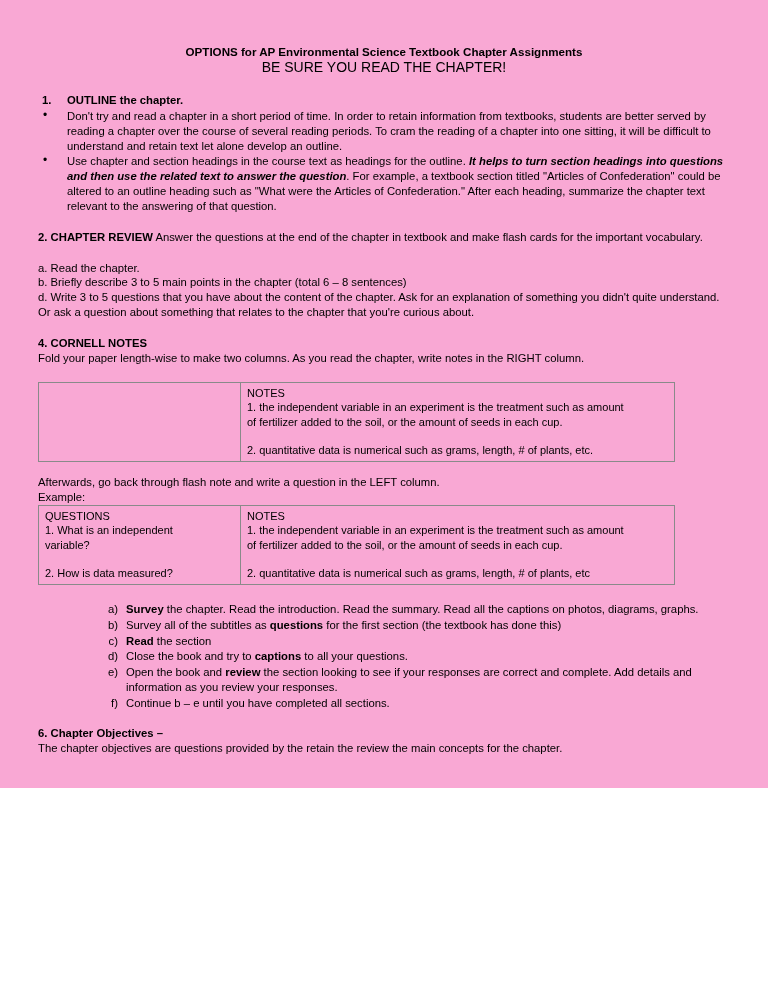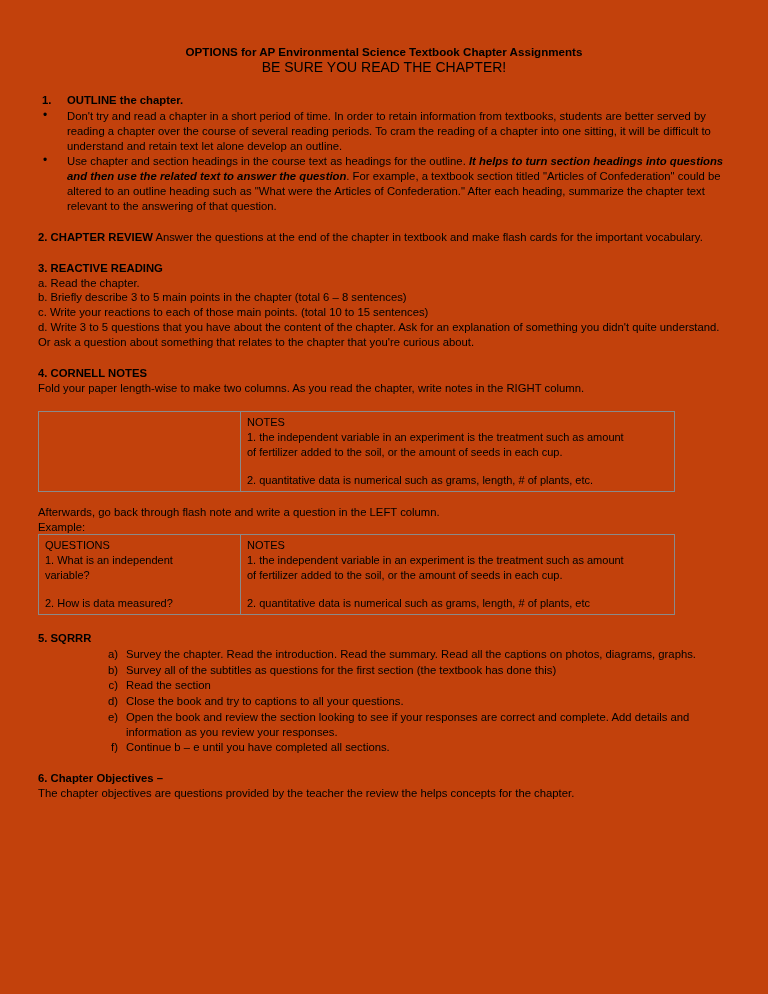--- a/index.html
+++ b/index.html
@@ -7,22 +7,22 @@
     padding: 0;
     background: #ffffff;
   }
   body {
     font-family: "Liberation Sans", sans-serif;
     color: #000000;
   }
   .page {
     position: relative;
     width: 768px;
-    height: 994px;
-    background: #c2410c;
+    height: 788px;
+    background: #f9a8d4;
     box-sizing: border-box;
     padding: 44px 38px 0 38px;
     overflow: hidden;
   }
   .doc {
     font-size: 11.3px;
     line-height: 14.6px;
   }
 
   
@@ -79,21 +79,21 @@
   .sec-flat .after {
     font-weight: normal;
   }
   .para {
     line-height: 14.8px;
   }
   .lettered {
     line-height: 14.8px;
   }
 
-  b, .b { font-weight: normal; }
+  b, .b { font-weight: bold; }
   .bi { font-weight: bold; font-style: italic; }
 
   
   table.cornell {
     border-collapse: collapse;
     width: 637px;
     table-layout: fixed;
     font-size: 11px;
   }
   table.cornell td {
@@ -151,24 +151,22 @@
       <span class="dot">•</span>
       <span><span>Use chapter and section headings in the course text as headings for the outline. </span><span class="bi">It helps to turn section headings into questions and then use the related text to answer the question</span><span>. For example, a textbook section titled "Articles of Confederation" could be altered to an outline heading such as "What were the Articles of Confederation." After each heading, summarize the chapter text relevant to the answering of that question.</span></span>
     </div>
 
     <div class="gap-md"></div>
 
     <div class="sec-flat"><span>2.  CHAPTER REVIEW</span><span class="after">  Answer the questions at the end of the chapter in textbook and make flash cards for the important vocabulary.</span></div>
 
     <div class="gap-md"></div>
 
-    <div class="sec-flat">3.  REACTIVE READING</div>
     <div class="lettered">a.  Read the chapter.</div>
     <div class="lettered">b.  Briefly describe 3 to 5 main points in the chapter (total 6 – 8 sentences)</div>
-    <div class="lettered">c.  Write your reactions to each of those main points.  (total 10 to 15 sentences)</div>
     <div class="lettered">d.  Write 3 to 5 questions that you have about the content of the chapter.  Ask for an explanation of something you didn't quite understand.  Or ask a question about something that relates to the chapter that you're curious about.</div>
 
     <div class="gap-md"></div>
 
     <div class="sec-flat">4.  CORNELL NOTES</div>
     <div class="para">Fold your paper length-wise to make two columns.  As you read the chapter, write notes in the RIGHT column.</div>
 
     <div class="tbl-wrap-1">
       <table class="cornell">
         <tbody>
@@ -209,21 +207,20 @@
             <span class="spacer"></span>
             <span class="cell-line">2.  quantitative data is numerical such as grams, length,  # of plants, etc</span>
           </td>
         </tr>
       </tbody>
         </table>
     </div>
 
     <div class="gap-md"></div>
 
-    <div class="sec-flat">5.  SQRRR</div>
 
     <ul class="alist">
       <li>
         <span class="alabel">a)</span><span class="b">Survey</span><span> the chapter.  Read the introduction.   Read the summary.  Read all the captions on photos, diagrams, graphs.</span>
       </li>
       <li>
         <span class="alabel">b)</span><span>Survey all of the subtitles as </span><span class="b">questions</span><span> for the first section (the textbook has done this)</span>
       </li>
       <li>
         <span class="alabel">c)</span><span class="b">Read</span><span> the section</span>
@@ -235,16 +232,16 @@
         <span class="alabel">e)</span><span>Open the book and </span><span class="b">review</span><span> the section looking to see if your responses are correct and complete.   Add details and information as you review your responses.</span>
       </li>
       <li>
         <span class="alabel">f)</span><span>Continue b – e until you have completed all sections.</span>
       </li>
     </ul>
 
     <div class="gap-md"></div>
 
     <div class="sec-flat">6.  Chapter Objectives –</div>
-    <div class="para">The chapter objectives are questions provided by the teacher the review the helps concepts for the chapter.</div>
+    <div class="para">The chapter objectives are questions provided by the retain the review the main concepts for the chapter.</div>
 
   </div>
 </div>
 
 </body></html>

